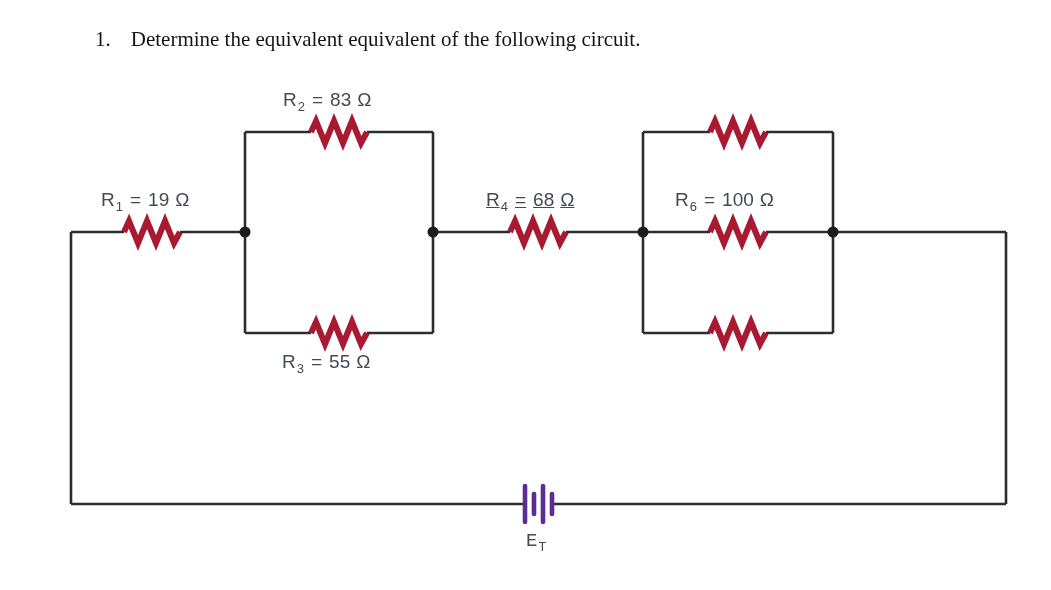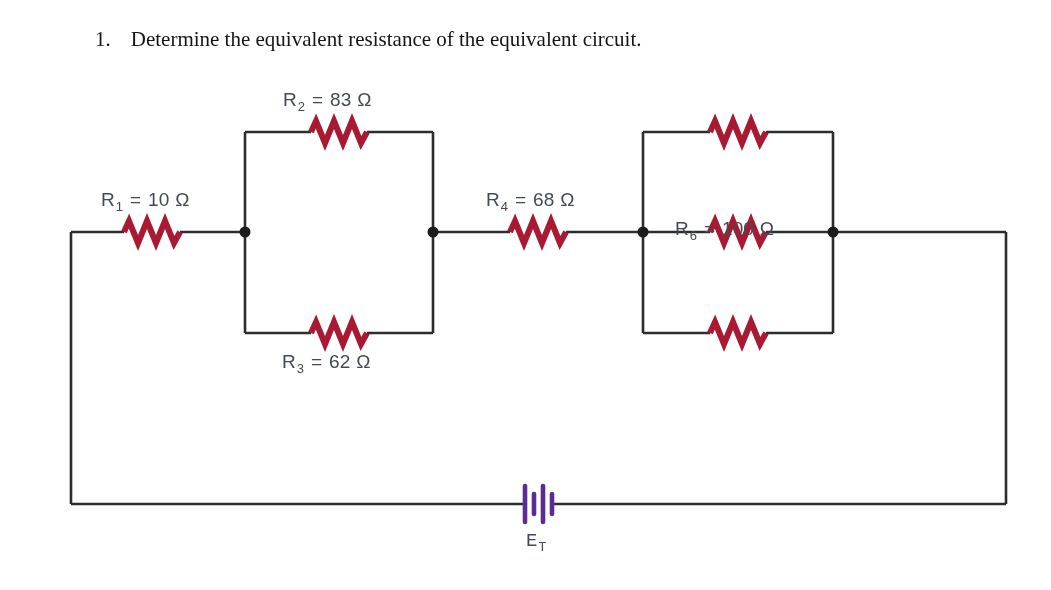--- a/index.html
+++ b/index.html
@@ -70,21 +70,21 @@
   .rlabel .eq { margin: 0 7px; }
   .rlabel .unit { margin-left: 6px; }
 </style>
 </head>
 <body>
 
 <div class="page">
 
   <div class="title">
     <span>1.</span>
-    <span>Determine the equivalent resistance of the equivalent circuit.</span>
+    <span>Determine the equivalent equivalent of the following circuit.</span>
   </div>
 
   <svg class="circuit-svg" width="1051" height="590" viewBox="0 0 1051 590">
     <defs>
       <path id="res-zigzag" d="M -28,0 L -23,-11 L -14,11 L -5,-11 L 4,11 L 13,-11 L 22,11 L 28,0"></path>
     </defs>
 
     <g>
       <path class="wire" d="M 71,232 H 124"></path>
       <path class="wire" d="M 180,232 H 245"></path>
@@ -139,32 +139,32 @@
 
     <g>
       <circle class="junction" cx="245" cy="232" r="5.5"></circle>
       <circle class="junction" cx="433" cy="232" r="5.5"></circle>
       <circle class="junction" cx="643" cy="232" r="5.5"></circle>
       <circle class="junction" cx="833" cy="232" r="5.5"></circle>
     </g>
   </svg>
 
   <div class="rlabel" style="left:101px; top:188px;">
-    <span>R</span><span class="sub">1</span><span class="eq">=</span><span>10</span><span class="unit">Ω</span>
+    <span>R</span><span class="sub">1</span><span class="eq">=</span><span>19</span><span class="unit">Ω</span>
   </div>
   <div class="rlabel" style="left:283px; top:88px;">
     <span>R</span><span class="sub">2</span><span class="eq">=</span><span>83</span><span class="unit">Ω</span>
   </div>
   <div class="rlabel" style="left:282px; top:350px;">
-    <span>R</span><span class="sub">3</span><span class="eq">=</span><span>62</span><span class="unit">Ω</span>
+    <span>R</span><span class="sub">3</span><span class="eq">=</span><span>55</span><span class="unit">Ω</span>
   </div>
-  <div class="rlabel" style="left:486px; top:188px;">
+  <div class="rlabel" style="left:486px; top:188px;text-decoration:underline;">
     <span>R</span><span class="sub">4</span><span class="eq">=</span><span>68</span><span class="unit">Ω</span>
   </div>
-  <div class="rlabel" style="left:675px; top:188px;margin-top:29px;">
+  <div class="rlabel" style="left:675px; top:188px;">
     <span>R</span><span class="sub">6</span><span class="eq">=</span><span>100</span><span class="unit">Ω</span>
   </div>
 
   <div class="rlabel" style="left:526px; top:529px;font-family:Liberation Mono, monospace;">
     <span>E</span><span class="sub">T</span>
   </div>
 
 </div>
 
 </body></html>

